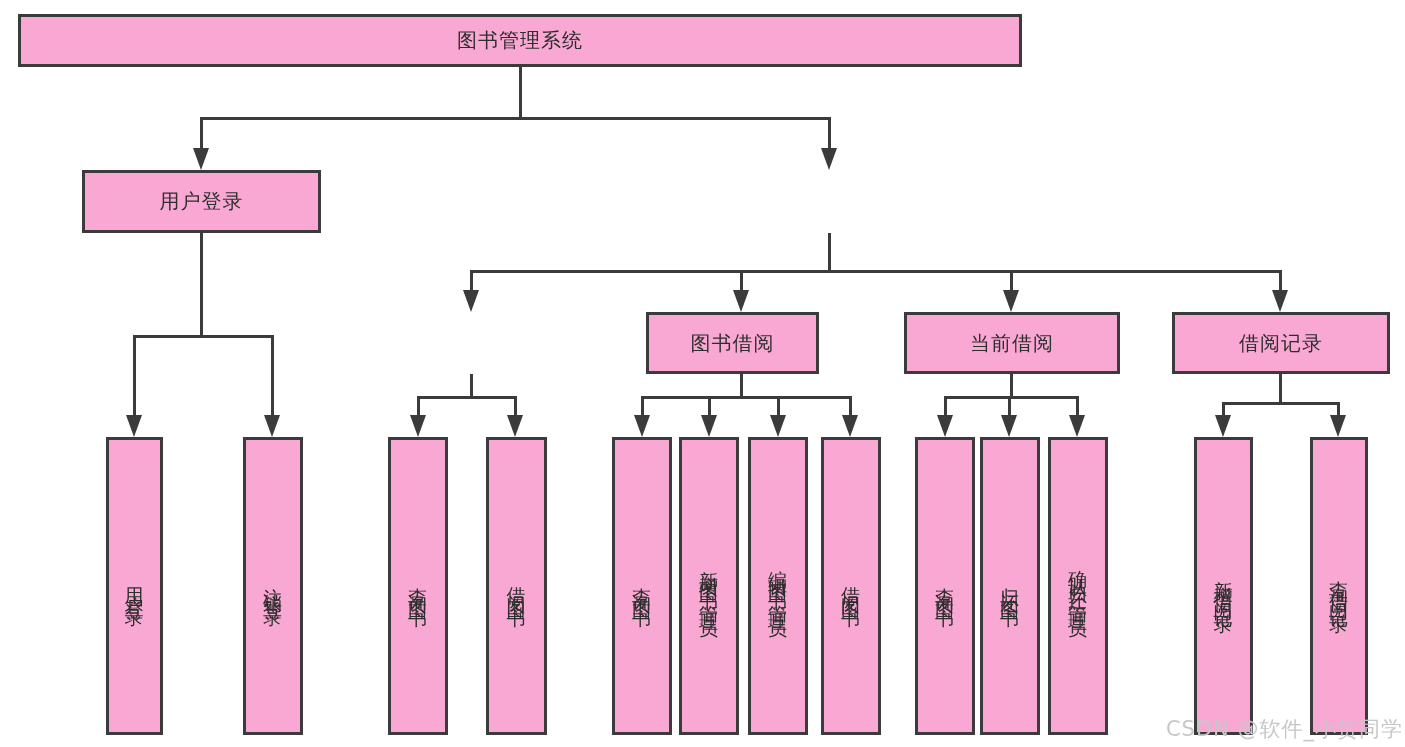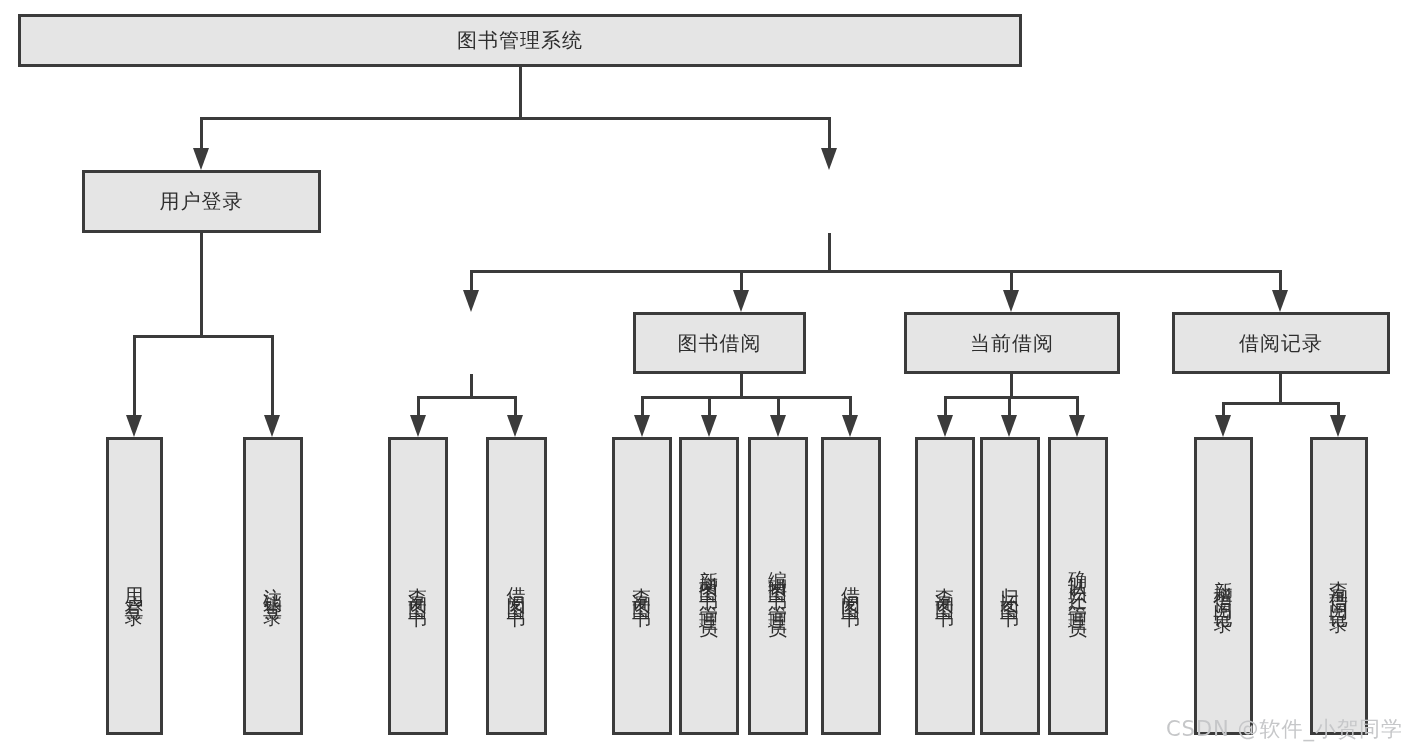--- a/index.html
+++ b/index.html
@@ -7,21 +7,21 @@
     position:relative;
     width:1405px;height:747px;
     background:#ffffff;
     font-family:"DejaVu Sans","Liberation Sans",sans-serif;
     overflow:hidden;
   }
   .box{
     position:absolute;
     box-sizing:border-box;
     border:3px solid #3b3b3b;
-    background:#e5e5e5;
+    background:#f9a8d4;
     display:flex;
     align-items:center;
     justify-content:center;
     color:#2e2e2e;
     font-size:20px;
     letter-spacing:1px;
   }
   .vbox{
     font-size:19px;
     letter-spacing:7px;
@@ -58,21 +58,21 @@
 <div class="stage">
 
   <div class="box" style="left:18px;top:14px;width:1004px;height:53px">
     <span>图书管理系统</span>
   </div>
 
   <div class="box" style="left:82px;top:170px;width:239px;height:63px">
     <span>用户登录</span>
   </div>
 
-  <div class="box" style="left:633px;top:312px;width:173px;height:62px">
+  <div class="box" style="left:646px;top:312px;width:173px;height:62px">
     <span>图书借阅</span>
   </div>
   <div class="box" style="left:1172px;top:312px;width:218px;height:62px">
     <span>借阅记录</span>
   </div>
   <div class="box" style="left:904px;top:312px;width:216px;height:62px">
     <span>当前借阅</span>
   </div>
 
   <div class="box vbox" style="left:106px;top:437px;width:57px;height:298px">

